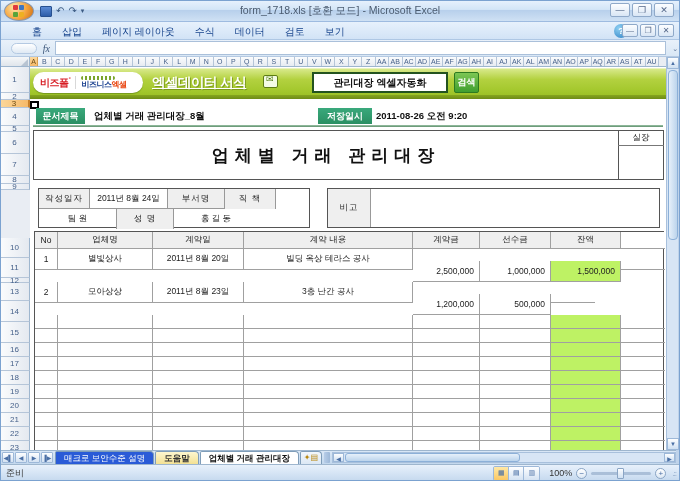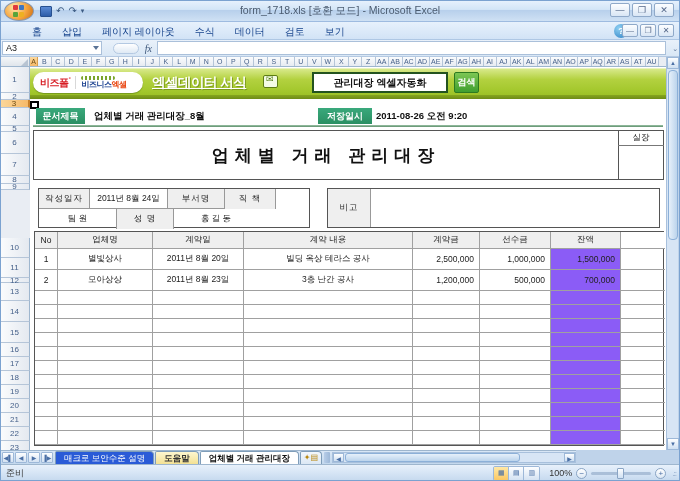--- a/index.html
+++ b/index.html
@@ -139,32 +139,32 @@
 
 #data-table { left:4px; top:164px; width:630px; border:1px solid #555; background:#fff; }
 .trow { display:flex; }
 .tcell { flex:none; border-right:1px solid #a0a0a0; border-bottom:1px solid #a0a0a0;
   display:flex; align-items:center; justify-content:center; overflow:hidden; font-size:8.5px; }
 .tcell:last-child { border-right:none; }
 .tcell.head { background:#efefef; height:17px; }
 .tcell.head.extra { background:#fff; }
 .tcell.data { height:21px; }
 .tcell.empty { height:14px; }
-.tcell.num { justify-content:flex-end; padding-right:5px; }
-.tcell.khaki { background:#8b5cf6; }
+.tcell.num { justify-content:flex-end; padding-right:5px;margin-top:12px; }
+.tcell.khaki { background:#bef264; }
 
 
 #vscroll { left:666px; top:57px; width:12px; height:393px; background:#d7e5f5; border-left:1px solid #a8c0dc;}
 .sbtn { position:absolute; left:0; width:12px; height:12px; background:linear-gradient(#fdfeff,#cfe0f2);
   border:1px solid #9db8d8; color:#4a6fa5; font-size:6px; text-align:center; line-height:11px; }
 #vthumb { position:absolute; left:1px; top:13px; width:10px; height:170px; border-radius:4px;
   background:linear-gradient(90deg,#e6f0fa,#bcd4ec); border:1px solid #8cb0d8; }
 
 
-#tabbar { left:0; top:450px; width:576px; height:14px; background:linear-gradient(#d9e7f6,#c3d8ee);
+#tabbar { left:0; top:450px; width:676px; height:14px; background:linear-gradient(#d9e7f6,#c3d8ee);
   border-top:1px solid #9eb6ce; display:flex; align-items:stretch; }
 #tabnav { display:flex; gap:1px; padding:1px 2px; }
 .navbtn { width:12px; background:linear-gradient(#fdfeff,#d4e2f2); border:1px solid #9db8d8;
   color:#4a6fa5; font-size:6px; line-height:11px; text-align:center; border-radius:1px; }
 .sheet-tab { padding:1px 8px 0 8px; font-size:8.5px; border:1px solid #7f9db9; border-bottom:none;
   border-radius:2px 4px 0 0; margin-right:1px; display:flex; align-items:center; white-space:nowrap; }
 .sheet-tab.highlighted { background:#2a5bd7; color:#fff; }
 .sheet-tab.inactive { background:linear-gradient(#fdf6cf,#f3e194); color:#333; font-weight:bold; }
 .sheet-tab.active { background:#fff; color:#111; font-weight:bold; }
 #tab-insert { width:22px; background:linear-gradient(#f2f7fc,#dce8f4); border:1px solid #7f9db9;
@@ -238,24 +238,20 @@
       <div class="rtab">보기</div>
     </div>
   <div id="help-btn" class="abs">?</div>
   <div id="winctl-doc" class="abs winctl">
     <div class="wbtn sm">—</div>
     <div class="wbtn sm">❐</div>
     <div class="wbtn sm">✕</div>
   </div>
 
   <div id="formulabar" class="abs">
-    <div id="namebox">
-      <span>A3</span>
-      <span id="namebox-arrow"></span>
-    </div>
     <div id="fxwrap">
       <span id="fx-oval"></span>
       <span id="fx-label">fx</span>
     </div>
     <div id="formula-input"></div>
   </div>
   <div id="fb-expand" class="abs">⌄</div>
 
   <div id="colheaders" class="abs">
     <div id="corner"></div>
@@ -404,21 +400,20 @@
             <div class="tcell data num khaki" style="width: 70px;">1,500,000</div>
             <div class="tcell data" style="width: 44px;"></div>
           </div>
           <div class="trow">
             <div class="tcell data" style="width: 23px;">2</div>
             <div class="tcell data" style="width: 95px;">모아상상</div>
             <div class="tcell data" style="width: 91px;">2011년 8월 23일</div>
             <div class="tcell data" style="width: 169px;">3층 난간 공사</div>
             <div class="tcell data num" style="width: 67px;">1,200,000</div>
             <div class="tcell data num" style="width: 71px;">500,000</div>
-            <div class="tcell data num khaki" style="width: 70px;">700,000</div>
             <div class="tcell data" style="width: 44px;"></div>
           </div>
           <div class="trow">
             <div class="tcell empty" style="width: 23px;"></div>
             <div class="tcell empty" style="width: 95px;"></div>
             <div class="tcell empty" style="width: 91px;"></div>
             <div class="tcell empty" style="width: 169px;"></div>
             <div class="tcell empty" style="width: 67px;"></div>
             <div class="tcell empty" style="width: 71px;"></div>
             <div class="tcell empty khaki" style="width: 70px;"></div>

